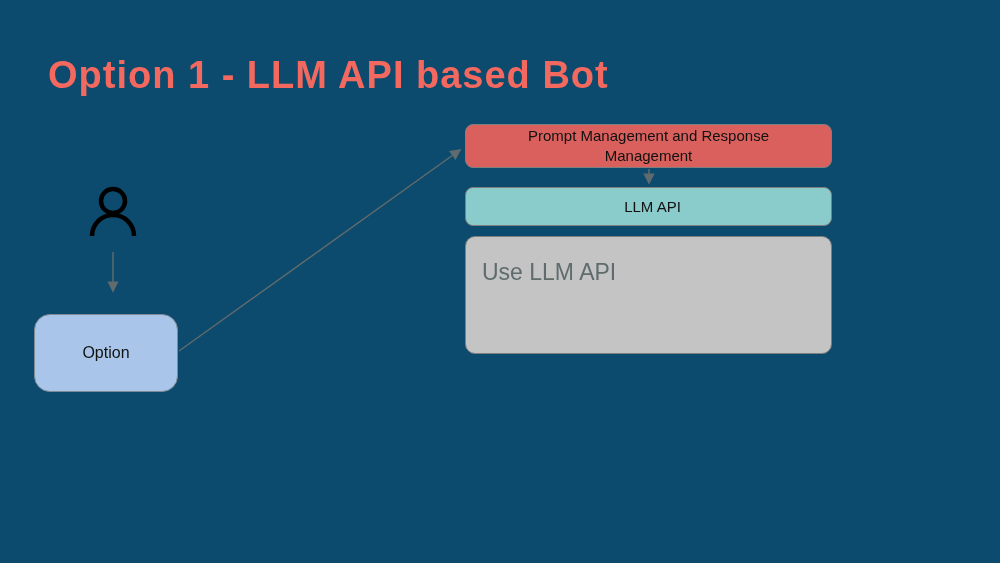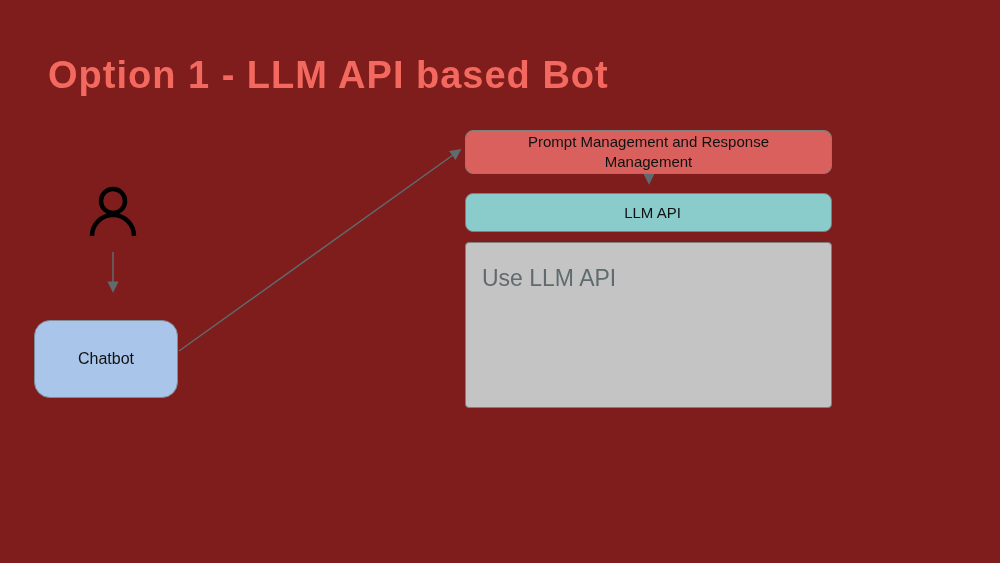--- a/index.html
+++ b/index.html
@@ -5,42 +5,41 @@
   html, body {
     margin: 0;
     padding: 0;
     background: #ffffff;
     font-family: "Liberation Sans", sans-serif;
   }
   .slide {
     position: relative;
     width: 1000px;
     height: 563px;
-    background: #7f1d1d;
+    background: #0c4a6e;
     overflow: hidden;
   }
   .slide-title {
     position: absolute;
     left: 48px;
     top: 54px;
     font-size: 38px;
     font-weight: 700;
     letter-spacing: 1px;
     color: #F4695F;
     white-space: nowrap;
   }
   .node {
     position: absolute;
     box-sizing: border-box;
     display: flex;
     align-items: center;
     justify-content: center;
     text-align: center;
     color: #111111;
-    margin-top: 6px;
   }
   .node-prompt {
     left: 465px;
     top: 124px;
     width: 367px;
     height: 44px;
     background: #D9605C;
     border: 1.5px solid #7F7F7F;
     border-radius: 8px;
     flex-direction: column;
@@ -55,24 +54,24 @@
     background: #8ACBCB;
     border: 1.5px solid #7F7F7F;
     border-radius: 8px;
     font-size: 15px;
     padding-left: 8px;
   }
   .node-detail {
     left: 465px;
     top: 236px;
     width: 367px;
-    height: 166px;
+    height: 118px;
     background: #C4C4C4;
     border: 1.5px solid #7F7F7F;
-    border-radius: 4px;
+    border-radius: 10px;
     align-items: flex-start;
     justify-content: space-between;
     flex-direction: column;
     text-align: left;
     padding: 20px 16px;
     font-size: 23px;
     line-height: 31px;
     color: #5F6B6D;
   }
   .node-chatbot {
@@ -131,16 +130,16 @@
 
   <div class="node node-llm-api">
     <div>LLM API</div>
   </div>
 
   <div class="node node-detail">
     <div>Use LLM API</div>
   </div>
 
   <div class="node node-chatbot">
-    <div>Chatbot</div>
+    <div>Option</div>
   </div>
 
 </div>
 
 </body></html>

